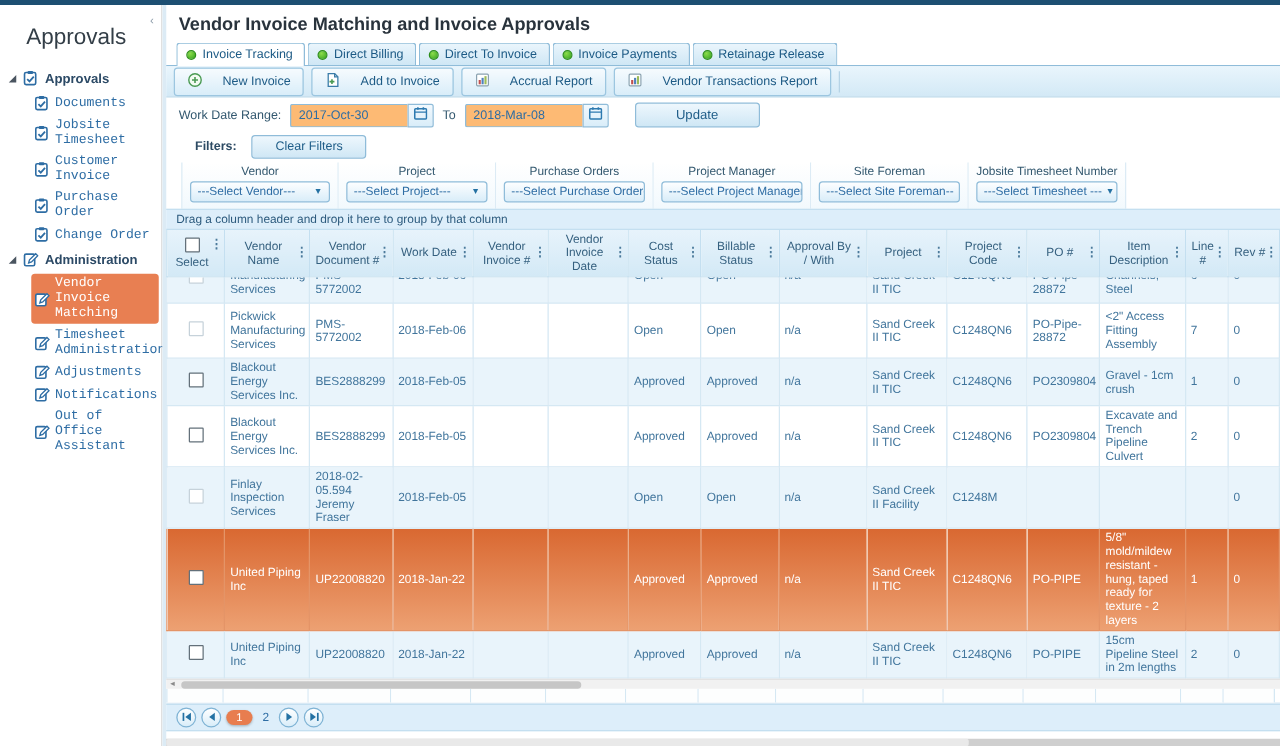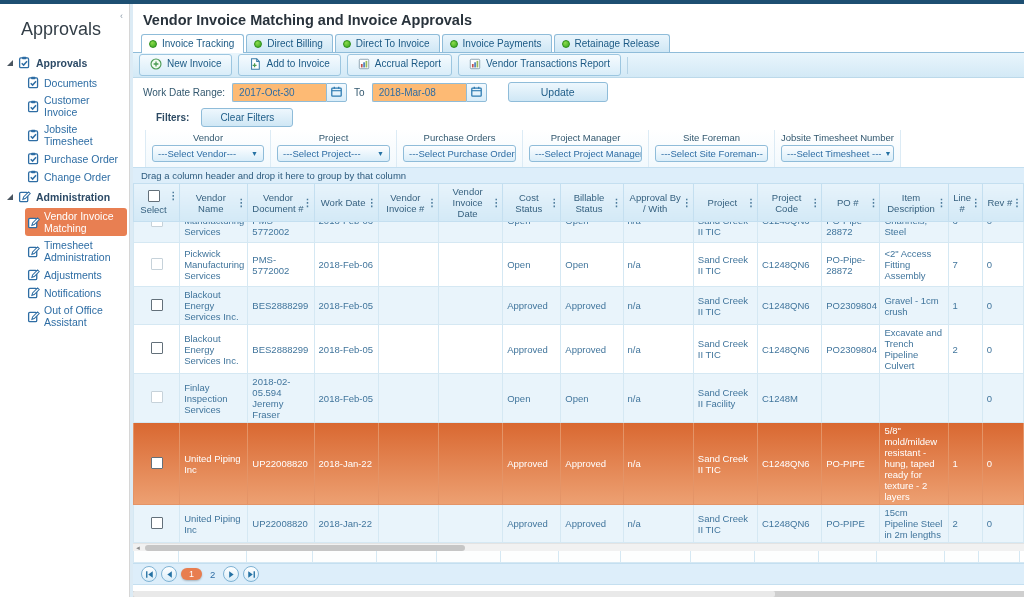--- a/index.html
+++ b/index.html
@@ -10,37 +10,37 @@
   }
   .topbar { height:4px; background:#1d4f72; }
   .layout { display:flex; height:593px; }
 
   
   .sidebar { width:130px; background:#fff; border-right:1px solid #d6d6d6; position:relative; flex:none; }
   .collapse-glyph { position:absolute; top:7px; right:6px; font-size:9px; color:#8a9aa8; }
   .sb-title { font-size:18px; color:#333e47; padding:15px 0 12px 21px; }
   .tree-group { display:flex; align-items:center; gap:5px; padding:4px 2px 4px 7px; font-size:10.5px; font-weight:bold; color:#2c4a66; cursor:default; }
   .tri { width:0; height:0; border-left:6px solid transparent; border-bottom:6px solid #4a5560; flex:none; }
-  .tree-item { display:flex; align-items:center; gap:4px; margin:1px 2px 1px 25px; padding:2px 4px 2px 2px; font-size:10.5px; color:#2e6da4; border-radius:3px; cursor:default; }
+  .tree-item { display:flex; align-items:center; gap:4px; margin:1px 2px 1px 25px; padding:2px 4px 2px 2px; font-size:10.5px; color:#2e6da4; border-radius:3px; cursor:default;font-family:Liberation Mono, monospace; }
   .tree-item.selected { background:#e87f52; color:#fff; }
   .tree-item .ic, .tree-group .ic { flex:none; display:inline-flex; }
 
   
   .main { flex:1; min-width:0; border-left:3px solid #dcebf5; display:flex; flex-direction:column; position:relative; background:#fff; }
   .page-title { font-size:14.5px; font-weight:700; color:#29333c; padding:8px 0 6px 10px; }
 
   .tabstrip { display:flex; align-items:flex-end; padding-left:8px; border-bottom:1px solid #8fbcd9; height:22px; }
   .tab { display:flex; align-items:center; gap:5px; font-size:10px; color:#1c5a85;
          background:linear-gradient(#eaf5fc,#cfe7f5); border:1px solid #8fbcd9; border-bottom:none;
          border-radius:3px 3px 0 0; padding:3px 9px 3px 7px; margin-right:2px; cursor:pointer; white-space:nowrap; }
   .tab.active { background:#fff; margin-bottom:-1px; padding-bottom:4px; }
   .dot { width:8px; height:8px; border-radius:50%; background:radial-gradient(circle at 35% 30%,#8bdc4b,#35a31f); border:1px solid #2c8d19; flex:none; }
 
   .btn-strip { background:linear-gradient(#e9f5fc,#d3e9f6); border-bottom:1px solid #bcd9ea; display:flex; align-items:center; gap:6px; padding:0 6px; height:25px; flex:none; }
-  .tb-btn { display:flex; gap:5px; font-size:10px; color:#1c5a85;
+  .tb-btn { display:flex; align-items:center; gap:16px; font-size:10px; color:#1c5a85;
             background:linear-gradient(#f6fbfe,#d9edf9); border:1px solid #9cc6e0; border-radius:3px; padding:3px 10px; cursor:pointer; white-space:nowrap; }
   .vsep { width:1px; height:17px; background:#b5d3e6; }
 
   .dr-row { display:flex; align-items:center; gap:7px; padding:4px 0 4px 10px; font-size:10px; color:#33586f; flex:none; }
   .din { width:94px; height:19px; border:1px solid #8fbcd9; border-right:none; border-radius:2px 0 0 2px; font-size:10px; color:#2e6da4; padding:0 6px; display:flex; align-items:center; background:#fdba74; }
   .calbtn { width:21px; height:19px; border:1px solid #8fbcd9; border-radius:0 2px 2px 0; background:linear-gradient(#f2f9fe,#d9edf9); display:flex; align-items:center; justify-content:center; cursor:pointer; }
   .dgroup { display:flex; }
   .update-btn { width:100px; text-align:center; font-size:10.5px; color:#1f5d88; background:linear-gradient(#eef7fd,#cfe7f5); border:1px solid #8fbcd9; border-radius:3px; padding:3px 0; margin-left:14px; cursor:pointer; }
 
   .filters-row { display:flex; align-items:center; gap:12px; padding:2px 0 3px 10px; flex:none; }
@@ -124,31 +124,31 @@
           <span>Documents</span>
         </div>
         <div class="tree-item">
           <span class="ic">
             <svg width="13" height="13" viewBox="0 0 16 16">
               <rect x="2" y="2.4" width="11" height="12" rx="1.5" fill="#fff" stroke="#2e6da4" stroke-width="1.6"></rect>
               <rect x="5" y="1" width="5.4" height="3" rx="1" fill="#2e6da4"></rect>
               <path d="M4.6 9l2.3 2.2 4.2-4.6" stroke="#2e6da4" stroke-width="1.8" fill="none"></path>
             </svg>
           </span>
-          <span>Customer Invoice</span>
+          <span>Jobsite Timesheet</span>
         </div>
         <div class="tree-item">
           <span class="ic">
             <svg width="13" height="13" viewBox="0 0 16 16">
               <rect x="2" y="2.4" width="11" height="12" rx="1.5" fill="#fff" stroke="#2e6da4" stroke-width="1.6"></rect>
               <rect x="5" y="1" width="5.4" height="3" rx="1" fill="#2e6da4"></rect>
               <path d="M4.6 9l2.3 2.2 4.2-4.6" stroke="#2e6da4" stroke-width="1.8" fill="none"></path>
             </svg>
           </span>
-          <span>Jobsite Timesheet</span>
+          <span>Customer Invoice</span>
         </div>
         <div class="tree-item">
           <span class="ic">
             <svg width="13" height="13" viewBox="0 0 16 16">
               <rect x="2" y="2.4" width="11" height="12" rx="1.5" fill="#fff" stroke="#2e6da4" stroke-width="1.6"></rect>
               <rect x="5" y="1" width="5.4" height="3" rx="1" fill="#2e6da4"></rect>
               <path d="M4.6 9l2.3 2.2 4.2-4.6" stroke="#2e6da4" stroke-width="1.8" fill="none"></path>
             </svg>
           </span>
           <span>Purchase Order</span>

